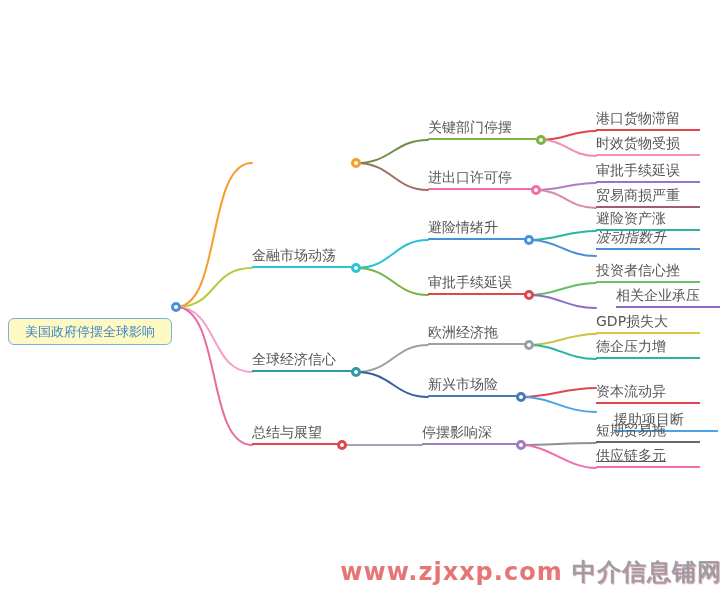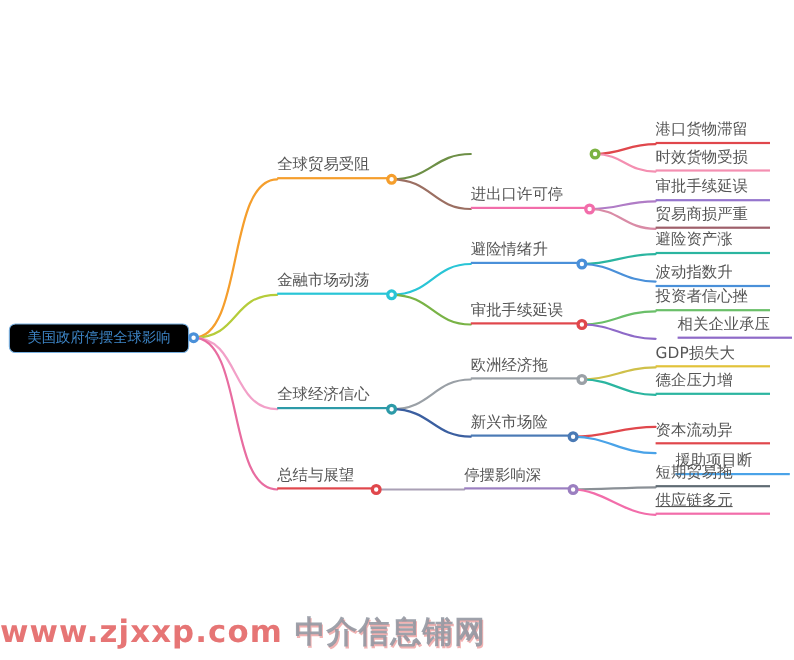--- a/index.html
+++ b/index.html
@@ -18,22 +18,22 @@
   .node {
     position:absolute; height:22px; line-height:19px; box-sizing:border-box;
     border-bottom:2px solid #ccc; color:#555; font-size:14px;
     white-space:nowrap; z-index:1;
   }
   .dot {
     position:absolute; width:10px; height:10px; box-sizing:border-box;
     border:3px solid #888; border-radius:50%; background:#fff; z-index:4;
   }
   .watermark {
-    position:absolute; left:0; right:0; top:556px; text-align:left;
-    font-size:28px; font-weight:bold; letter-spacing:1px; z-index:5;
+    position:absolute; left:0; right:0; top:556px; text-align:right;
+    font-size:24px; font-weight:bold; letter-spacing:1px; z-index:5;
     white-space:nowrap;
   }
   .watermark .site { text-shadow:1px 1px 0 rgba(224,82,82,0.45); }
 </style>
 </head>
 <body>
 
 <div id="canvas">
 
   <svg id="wires" viewBox="0 0 722 600">
@@ -60,45 +60,45 @@
     <path d="M529,295 C558,295 566,283 596,283" style="stroke: rgb(106, 191, 105);"></path>
     <path d="M529,295 C558,295 566,308 596,308" style="stroke: rgb(142, 106, 200);"></path>
     <path d="M529,345 C558,345 566,334 596,334" style="stroke: rgb(207, 192, 74);"></path>
     <path d="M529,345 C558,345 566,359 596,359" style="stroke: rgb(43, 181, 160);"></path>
     <path d="M521,397 C552,397 564,388 596,388" style="stroke: rgb(224, 71, 76);"></path>
     <path d="M521,397 C552,397 564,412 596,412" style="stroke: rgb(74, 163, 232);"></path>
     <path d="M521,445 C548,445 568,443 596,443" style="stroke: rgb(138, 144, 150);"></path>
     <path d="M521,445 C548,445 568,468 596,468" style="stroke: rgb(242, 109, 170);"></path>
   </svg>
 
-  <div class="root" style="color: rgb(61, 133, 198); border-color: rgb(121, 176, 224); background-color: #000000;">
+  <div class="root" style="color: rgb(61, 133, 198); border-color: rgb(121, 176, 224); background-color: #fef9c3; margin-top: 24px;">
     <span>美国政府停摆全球影响</span>
   </div>
   <span class="dot" style="left: 171px; top: 302px; border-color: rgb(74, 144, 217);"></span>
 
-  <div class="node" style="left: 252px; top: 141px; width: 104px; border-bottom-color: rgb(245, 158, 44);">
-    <span>全球贸易受阻</span>
-  </div>
   <span class="dot" style="left: 351px; top: 158px; border-color: rgb(245, 158, 44);"></span>
 
   <div class="node" style="left: 252px; top: 246px; width: 104px; border-bottom-color: rgb(41, 197, 214);">
     <span>金融市场动荡</span>
   </div>
   <span class="dot" style="left: 351px; top: 263px; border-color: rgb(41, 197, 214);"></span>
 
   <div class="node" style="left: 252px; top: 350px; width: 104px; border-bottom-color: rgb(45, 154, 168);">
     <span>全球经济信心</span>
   </div>
   <span class="dot" style="left: 351px; top: 367px; border-color: rgb(45, 154, 168);"></span>
 
   <div class="node" style="left: 252px; top: 423px; width: 90px; border-bottom-color: rgb(224, 71, 76);">
     <span>总结与展望</span>
   </div>
   <span class="dot" style="left: 337px; top: 440px; border-color: rgb(224, 71, 76);"></span>
 
+  <div class="node" style="left: 428px; top: 118px; width: 113px; border-bottom-color: rgb(124, 179, 66);">
+    <span>关键部门停摆</span>
+  </div>
   <span class="dot" style="left: 536px; top: 135px; border-color: rgb(124, 179, 66);"></span>
 
   <div class="node" style="left: 428px; top: 168px; width: 108px; border-bottom-color: rgb(242, 109, 170);">
     <span>进出口许可停</span>
   </div>
   <span class="dot" style="left: 531px; top: 185px; border-color: rgb(242, 109, 170);"></span>
 
   <div class="node" style="left: 428px; top: 218px; width: 101px; border-bottom-color: rgb(74, 144, 217);">
     <span>避险情绪升</span>
   </div>
@@ -132,21 +132,21 @@
   </div>
   <div class="node" style="left: 596px; top: 161px; width: 104px; border-bottom-color: rgb(149, 117, 205);">
     <span>审批手续延误</span>
   </div>
   <div class="node" style="left: 596px; top: 186px; width: 104px; border-bottom-color: rgb(158, 95, 106);">
     <span>贸易商损严重</span>
   </div>
   <div class="node" style="left: 596px; top: 209px; width: 104px; border-bottom-color: rgb(43, 181, 160);">
     <span>避险资产涨</span>
   </div>
-  <div class="node" style="left: 596px; top: 239px; width: 104px; border-bottom-color: rgb(74, 144, 217);">
+  <div class="node" style="left: 596px; top: 228px; width: 104px; border-bottom-color: rgb(74, 144, 217); font-style: italic;">
     <span>波动指数升</span>
   </div>
   <div class="node" style="left: 596px; top: 261px; width: 104px; border-bottom-color: rgb(106, 191, 105);">
     <span>投资者信心挫</span>
   </div>
   <div class="node" style="left: 616px; top: 286px; width: 104px; border-bottom-color: rgb(142, 106, 200);">
     <span>相关企业承压</span>
   </div>
   <div class="node" style="left: 596px; top: 312px; width: 104px; border-bottom-color: rgb(226, 194, 58);">
     <span>GDP损失大</span>

